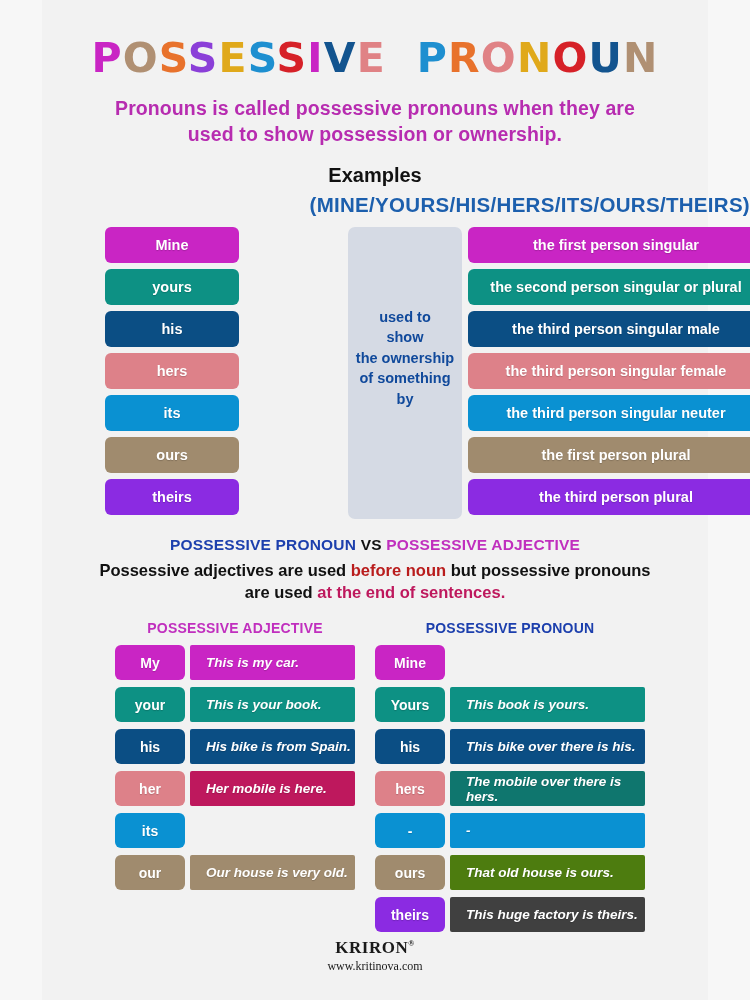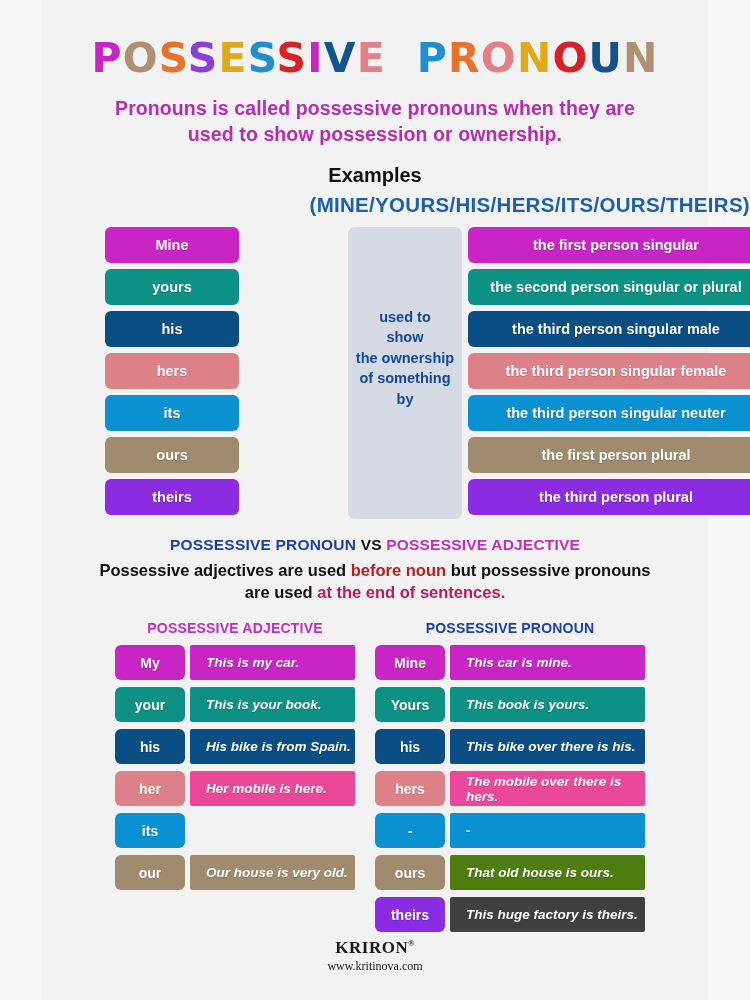--- a/index.html
+++ b/index.html
@@ -239,46 +239,45 @@
         <div class="brow">
           <div class="bkey" style="background: rgb(13, 145, 132);">your</div>
           <div class="bsent" style="background: rgb(13, 145, 132);">This is your book.</div>
         </div>
         <div class="brow">
           <div class="bkey" style="background: rgb(11, 78, 132);">his</div>
           <div class="bsent" style="background: rgb(11, 78, 132); text-align: center;">His bike is from Spain.</div>
         </div>
         <div class="brow">
           <div class="bkey" style="background: rgb(221, 129, 137);">her</div>
-          <div class="bsent" style="background: #ec4899;">Her mobile is here.</div>
+          <div class="bsent" style="background: #be185d;">Her mobile is here.</div>
         </div>
         <div class="brow">
           <div class="bkey" style="background: rgb(10, 145, 210);">its</div>
         </div>
         <div class="brow">
           <div class="bkey" style="background: rgb(160, 139, 110);">our</div>
           <div class="bsent" style="background: rgb(160, 139, 110);">Our house is very old.</div>
         </div>
       </div>
     <div class="btable right" id="btable-right">
         <div class="brow">
           <div class="bkey" style="background: rgb(201, 37, 196);">Mine</div>
-          <div class="bsent" style="background: rgb(201, 37, 196);">This car is mine.</div>
         </div>
         <div class="brow">
           <div class="bkey" style="background: rgb(13, 145, 132);">Yours</div>
           <div class="bsent" style="background: rgb(13, 145, 132);">This book is yours.</div>
         </div>
         <div class="brow">
           <div class="bkey" style="background: rgb(11, 78, 132);">his</div>
           <div class="bsent" style="background: rgb(11, 78, 132);">This bike over there is his.</div>
         </div>
         <div class="brow">
           <div class="bkey" style="background: rgb(221, 129, 137);">hers</div>
-          <div class="bsent" style="background: #ec4899;">The mobile over there is hers.</div>
+          <div class="bsent" style="background: #0f766e;">The mobile over there is hers.</div>
         </div>
         <div class="brow">
           <div class="bkey" style="background: rgb(10, 145, 210);">-</div>
           <div class="bsent" style="background: rgb(10, 145, 210);">-</div>
         </div>
         <div class="brow">
           <div class="bkey" style="background: rgb(160, 139, 110);">ours</div>
           <div class="bsent" style="background: #4d7c0f;">That old house is ours.</div>
         </div>
         <div class="brow">

